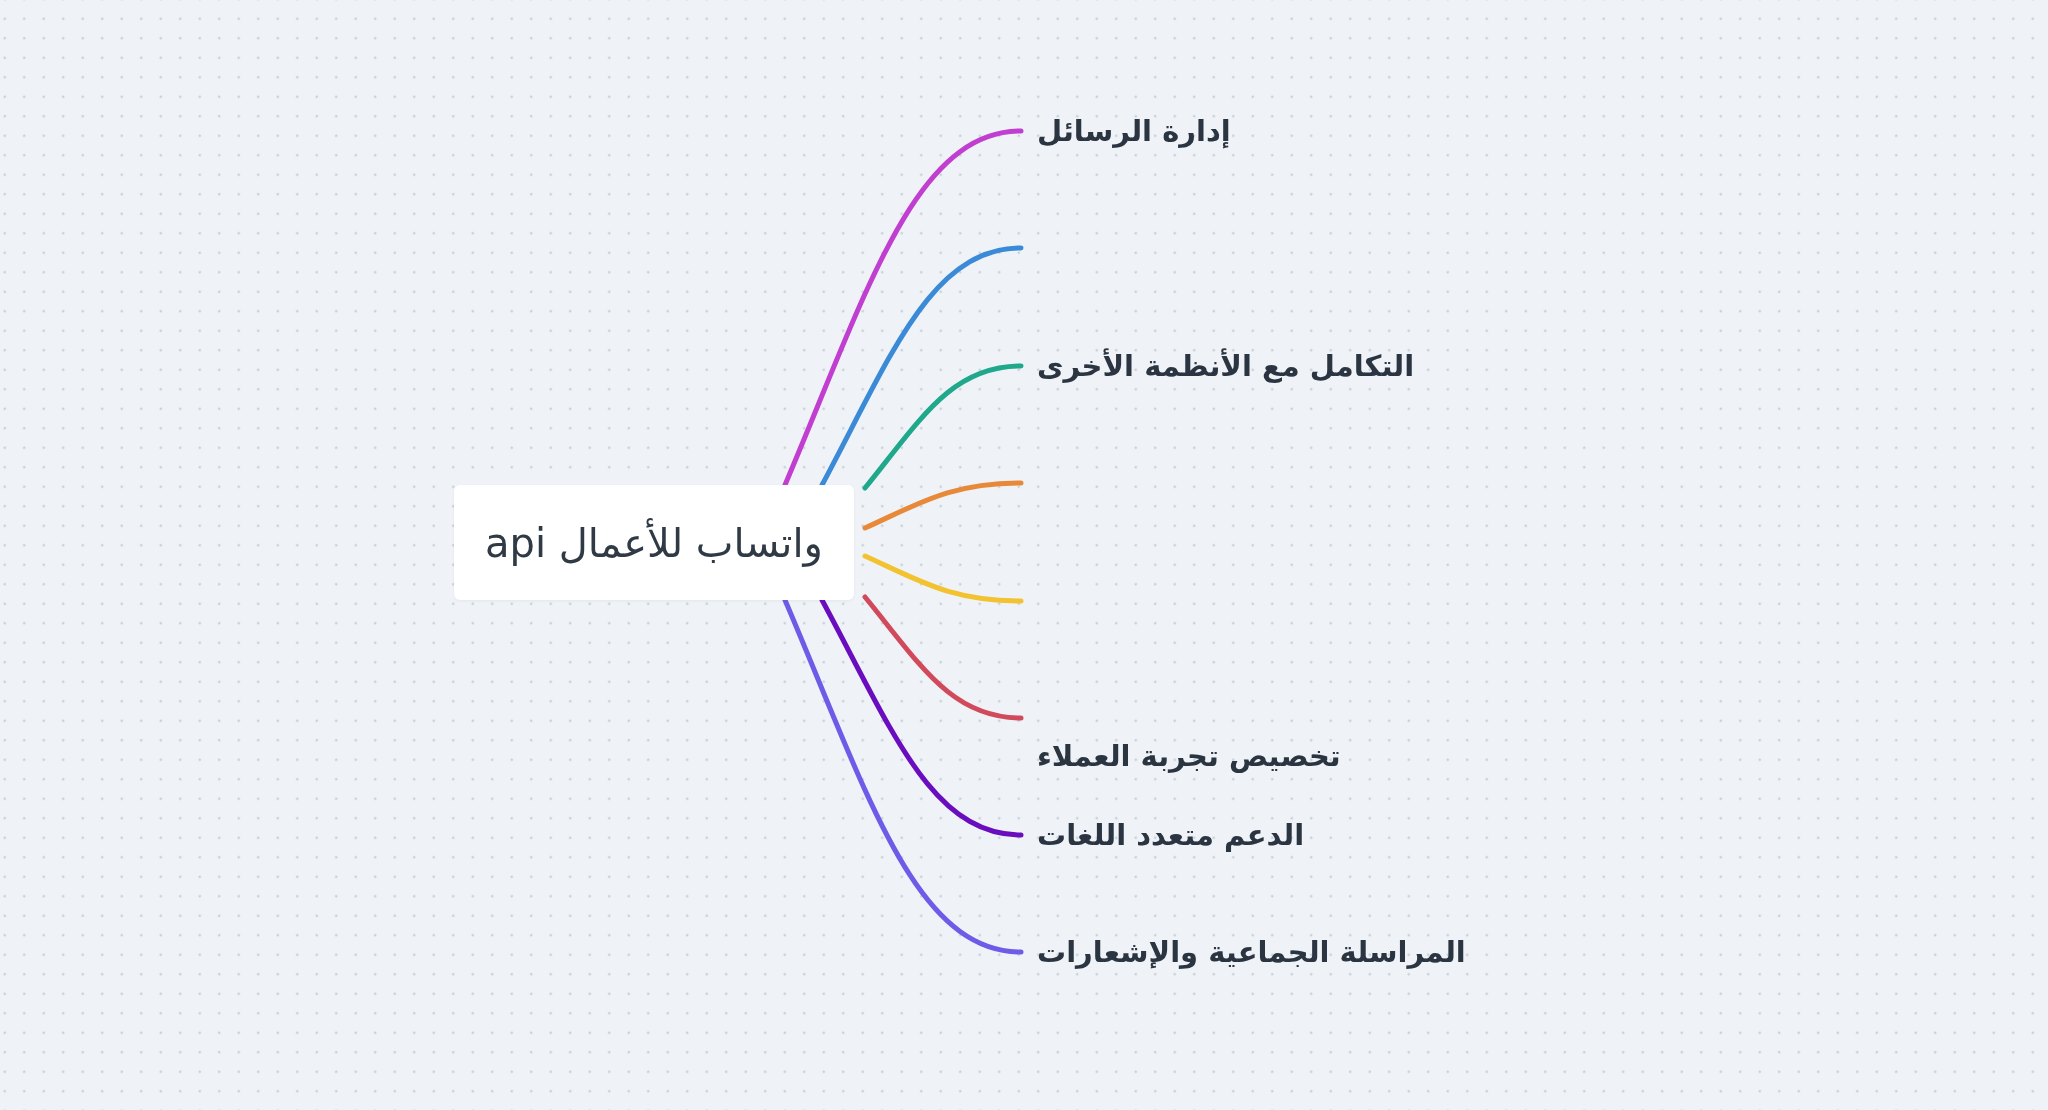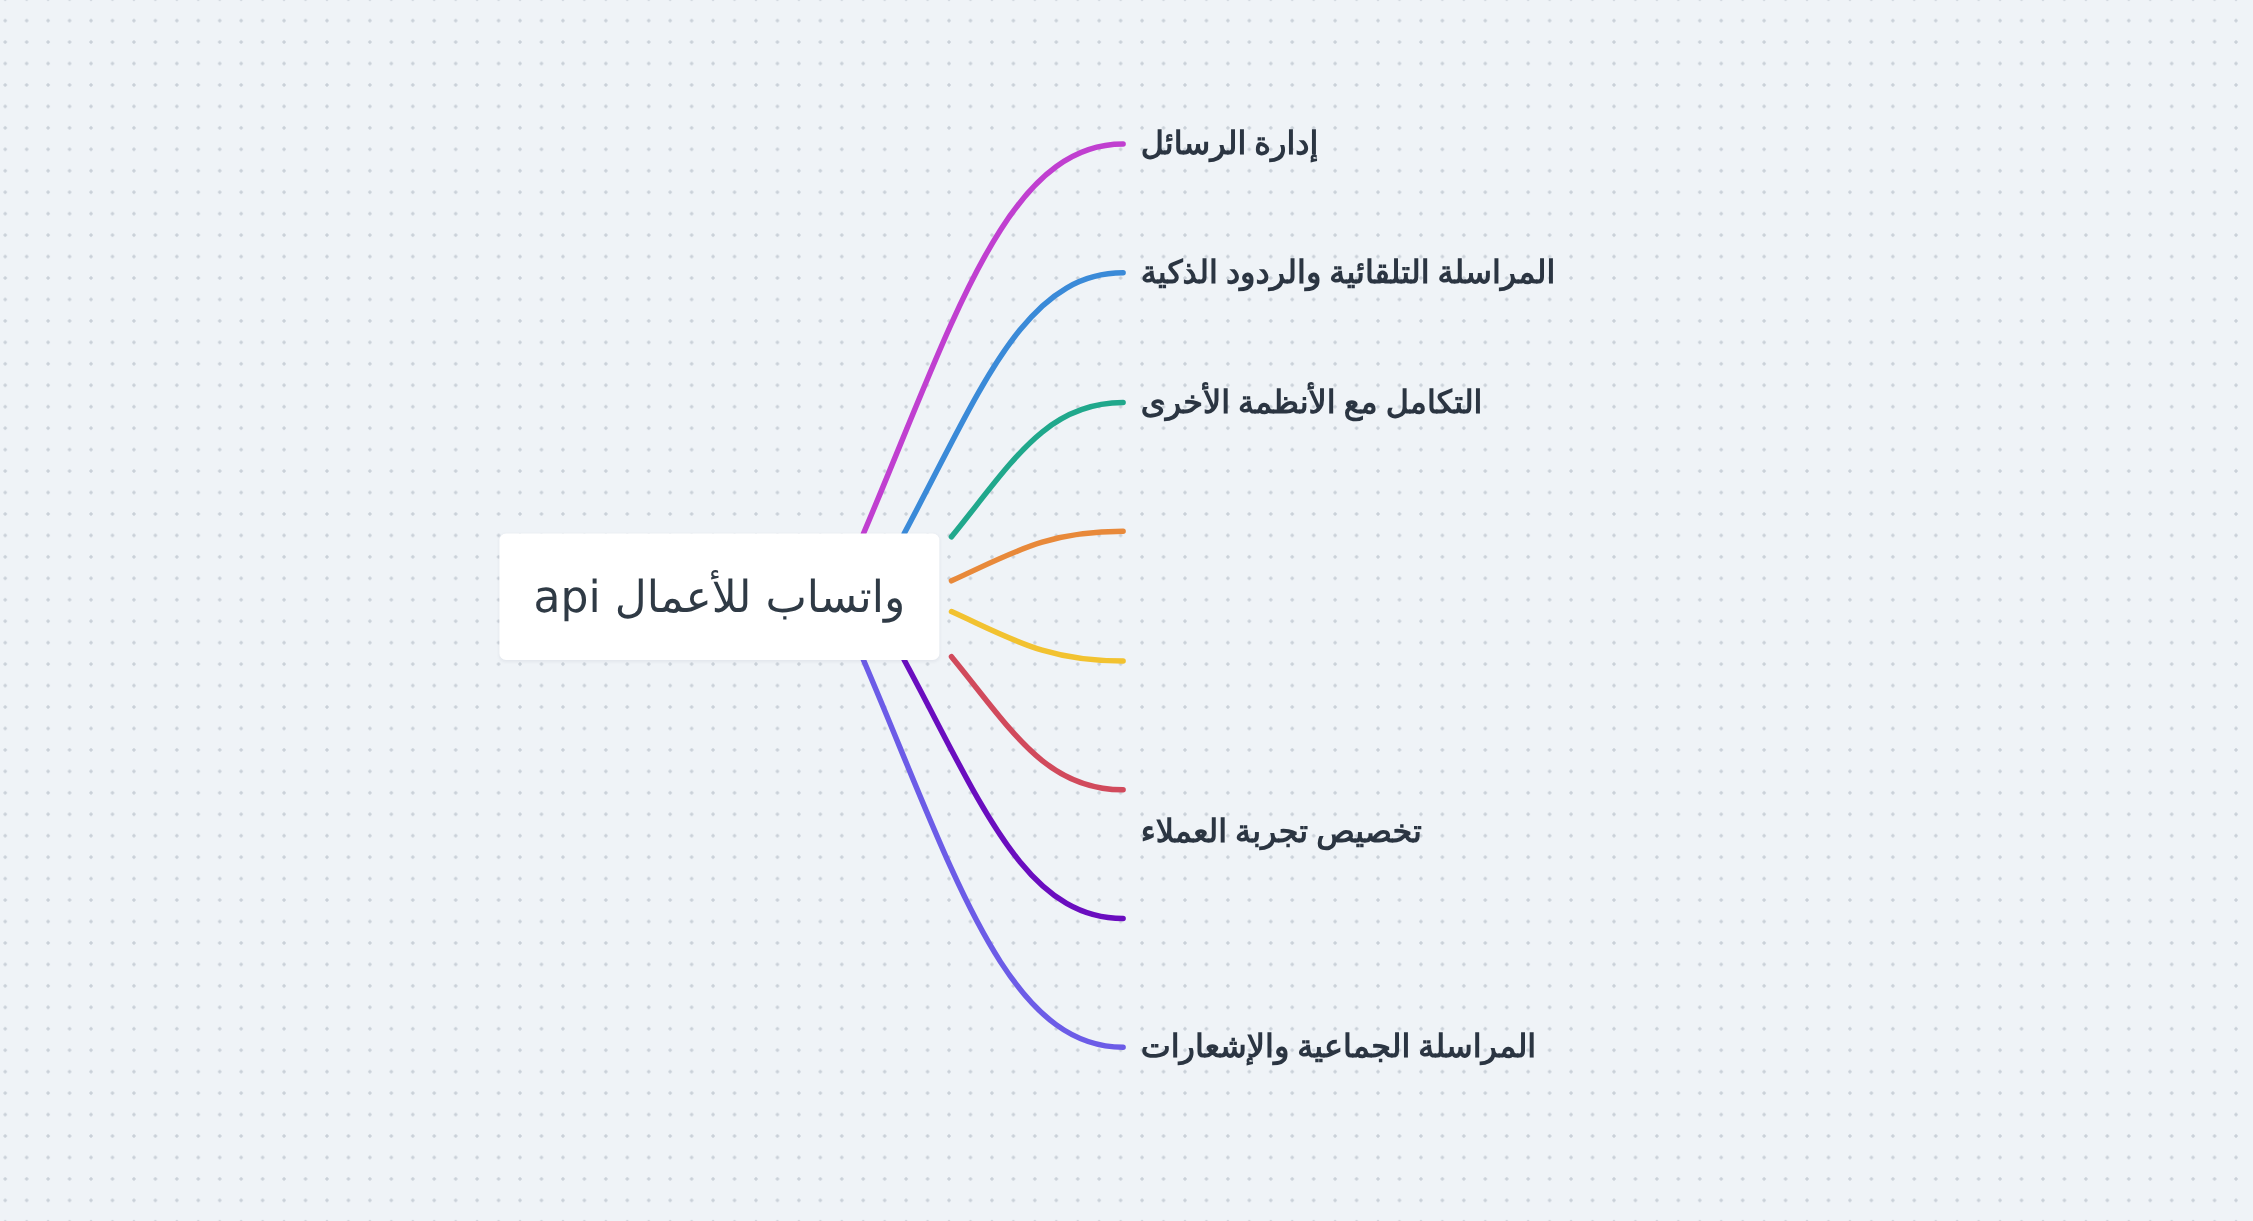--- a/index.html
+++ b/index.html
@@ -56,21 +56,20 @@
       white-space: nowrap;
       line-height: 1;
     }
     .branch {
       position: absolute;
       left: 1037px;
       height: 44px;
       display: flex;
       align-items: center;
       cursor: pointer;
-      font-family: Liberation Serif, serif;
     }
     .branch-label {
       direction: rtl;
       font-size: 29px;
       font-weight: bold;
       color: #2b3542;
       white-space: nowrap;
       line-height: 1;
     }
   </style>
@@ -90,26 +89,26 @@
     <path class="edge" d="M 785 600 C 867.6 793.6, 914.8 952, 1021 952" stroke="#6c5ce7"></path>
   </svg>
 
   <div class="root-node">
     <span class="root-label">واتساب للأعمال api</span>
   </div>
 
   <div class="branch" style="top: 109px;">
     <span class="branch-label">إدارة الرسائل</span>
   </div>
-  <div class="branch" style="top: 226px;">
-    <span class="branch-label">المراسلة التلقائية والردود الذكية</span>
-  </div>
   <div class="branch" style="top: 344px;">
     <span class="branch-label">التكامل مع الأنظمة الأخرى</span>
   </div>
   <div class="branch" style="top: 734px;">
     <span class="branch-label">تخصيص تجربة العملاء</span>
+  </div>
+  <div class="branch" style="top: 813px;">
+    <span class="branch-label">الدعم متعدد اللغات</span>
   </div>
   <div class="branch" style="top: 930px;">
     <span class="branch-label">المراسلة الجماعية والإشعارات</span>
   </div>
 
 </div>
 
 </body></html>

